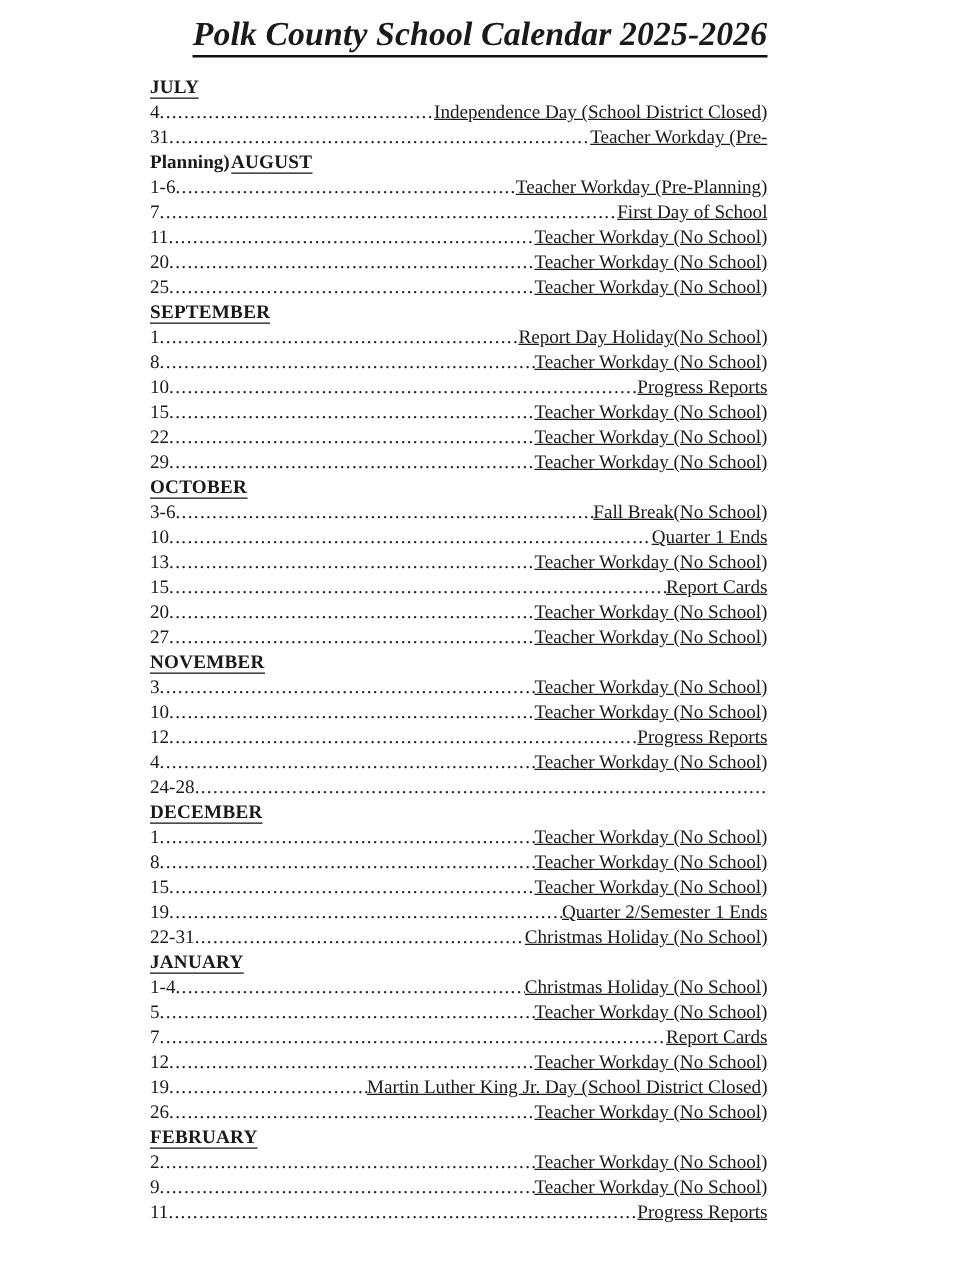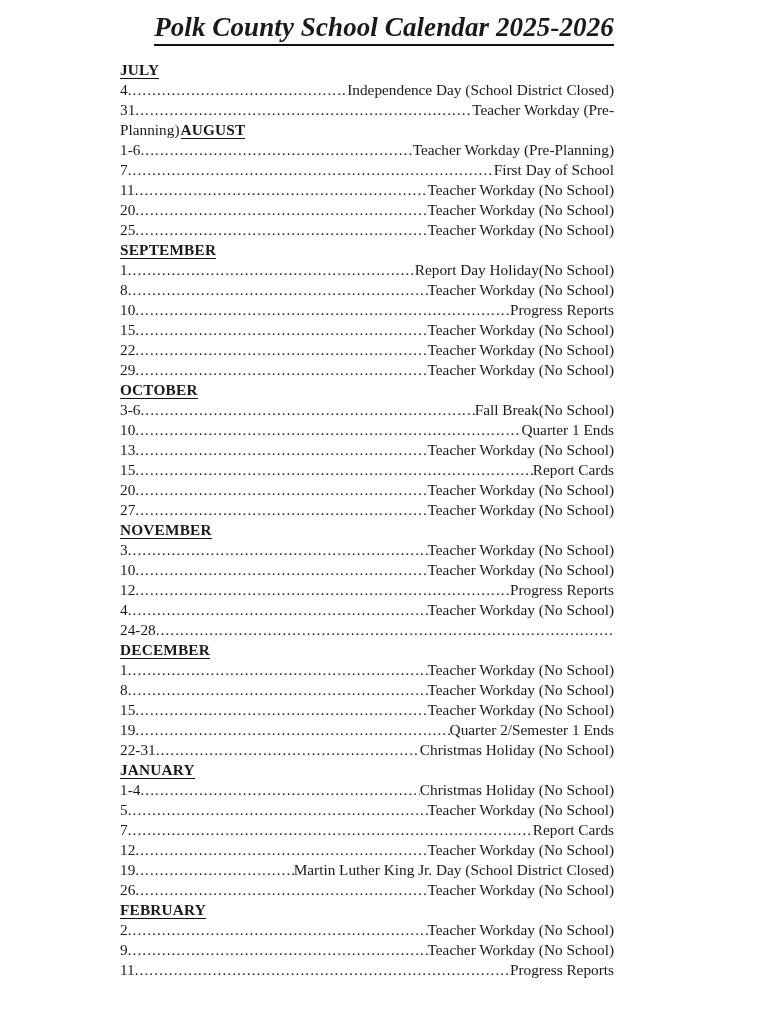--- a/index.html
+++ b/index.html
@@ -59,21 +59,21 @@
     display: inline-block;
     line-height: 1.05;
     text-align: center;
   }
   
   .cont-line {
     line-height: 20px;
     white-space: nowrap;
   }
   .cont-line .cont-text {
-    font-weight: normal;
+    font-weight: bold;
   }
   .cont-line .mh-inline {
     font-weight: bold;
     border-bottom: 1.6px solid #111;
     display: inline-block;
     line-height: 1.05;
     margin-left: 1px;
     letter-spacing: 0.2px;
   }
   .entry {
@@ -91,20 +91,21 @@
     flex: 1 1 auto;
     overflow: hidden;
     white-space: nowrap;
     letter-spacing: 1.05px;
     font-size: 15.3px;
     color: #1a1a1a;
     min-width: 0;
   }
   .entry .desc {
     flex: 0 0 auto;
+    text-decoration: underline;
   }
 </style>
 </head>
 <body>
 
 <div id="page">
 
   <div id="doc-title">
     <span class="title-inner">Polk County School Calendar 2025-2026</span>
   </div>

